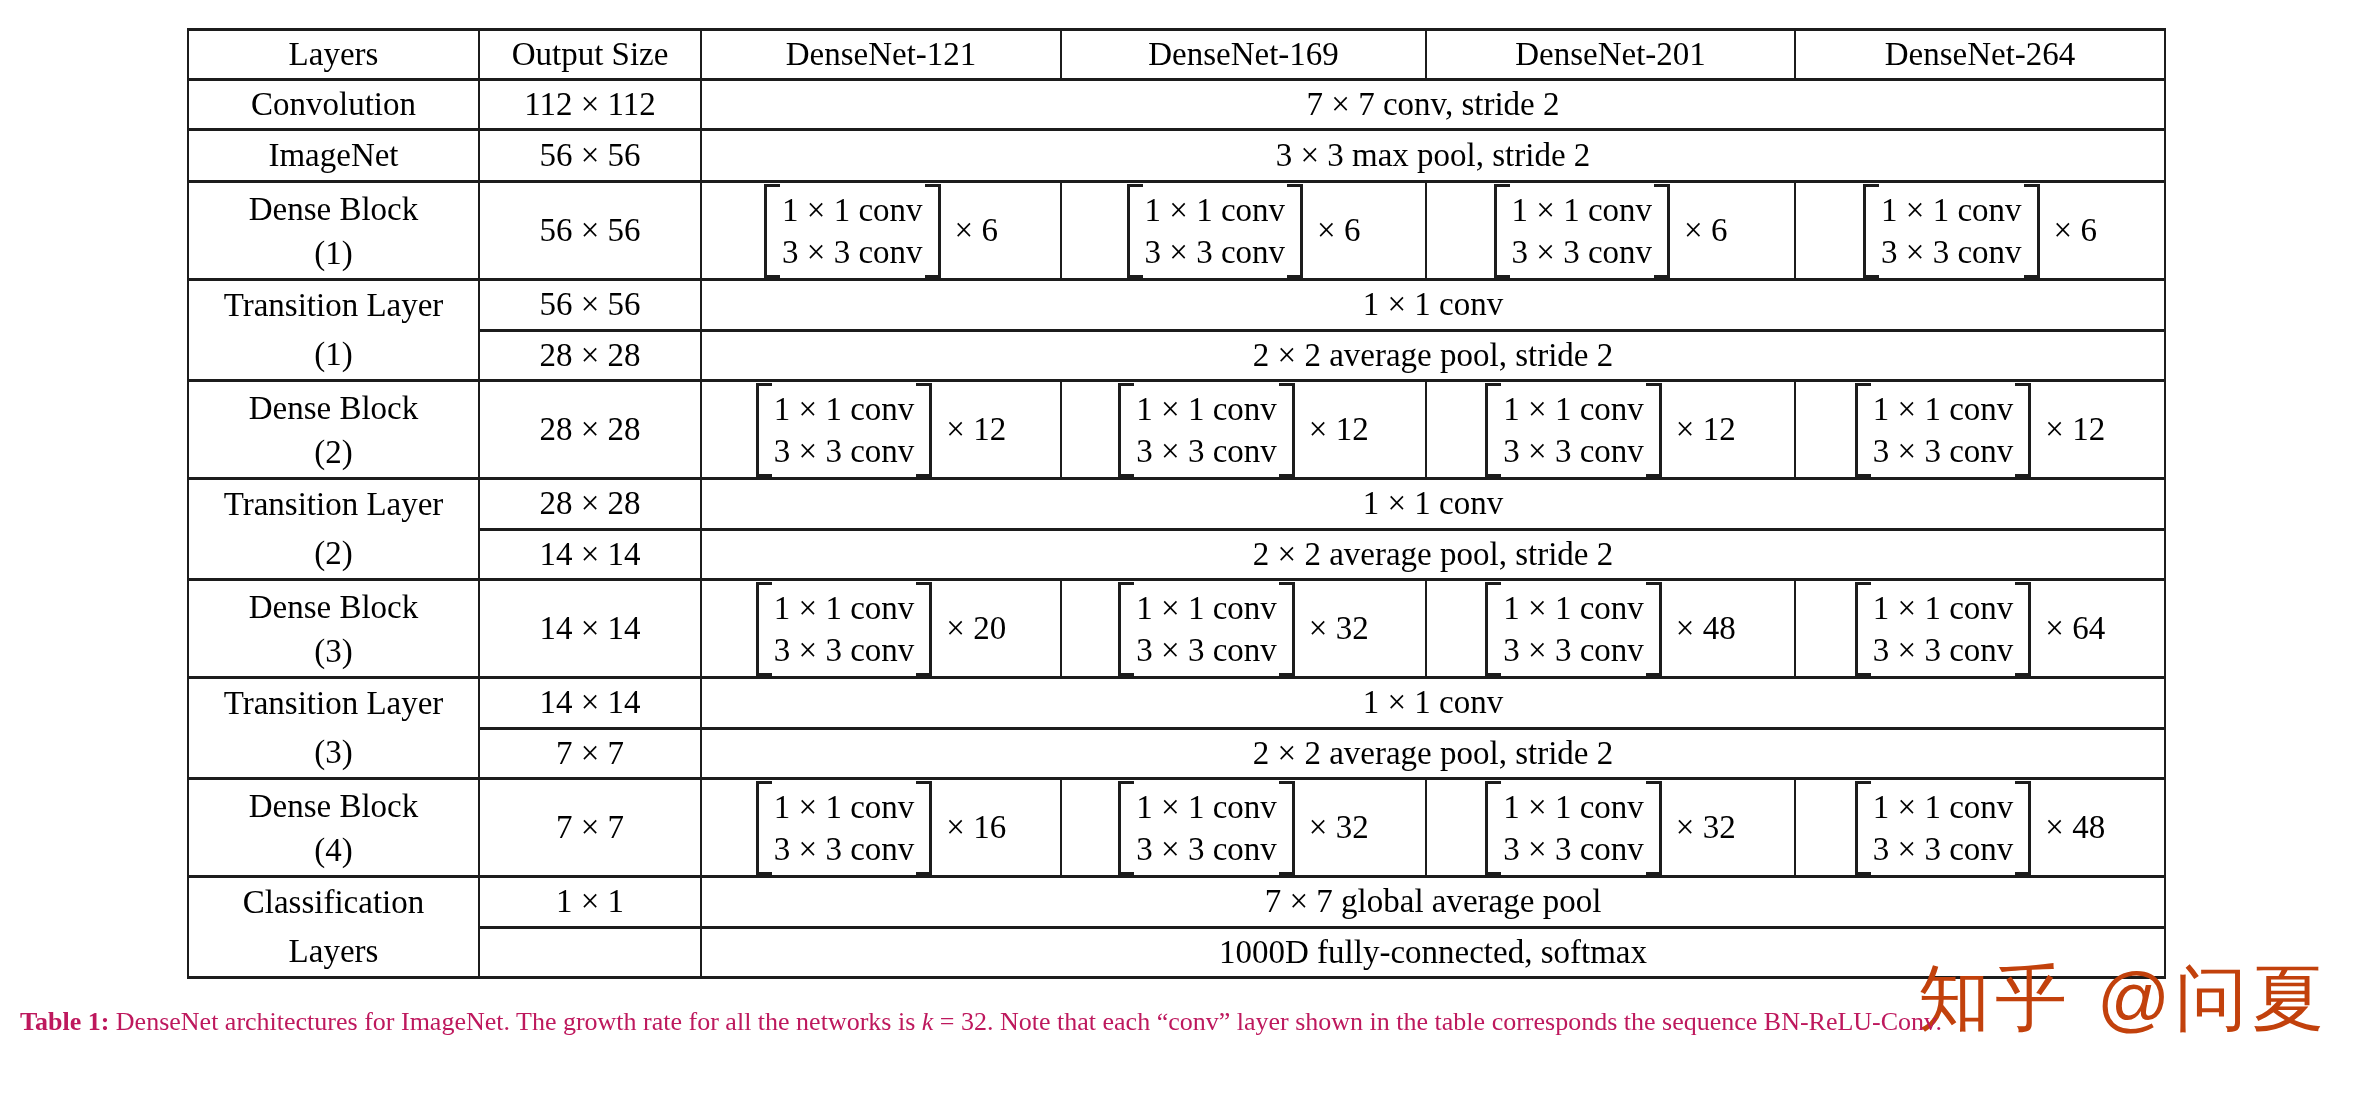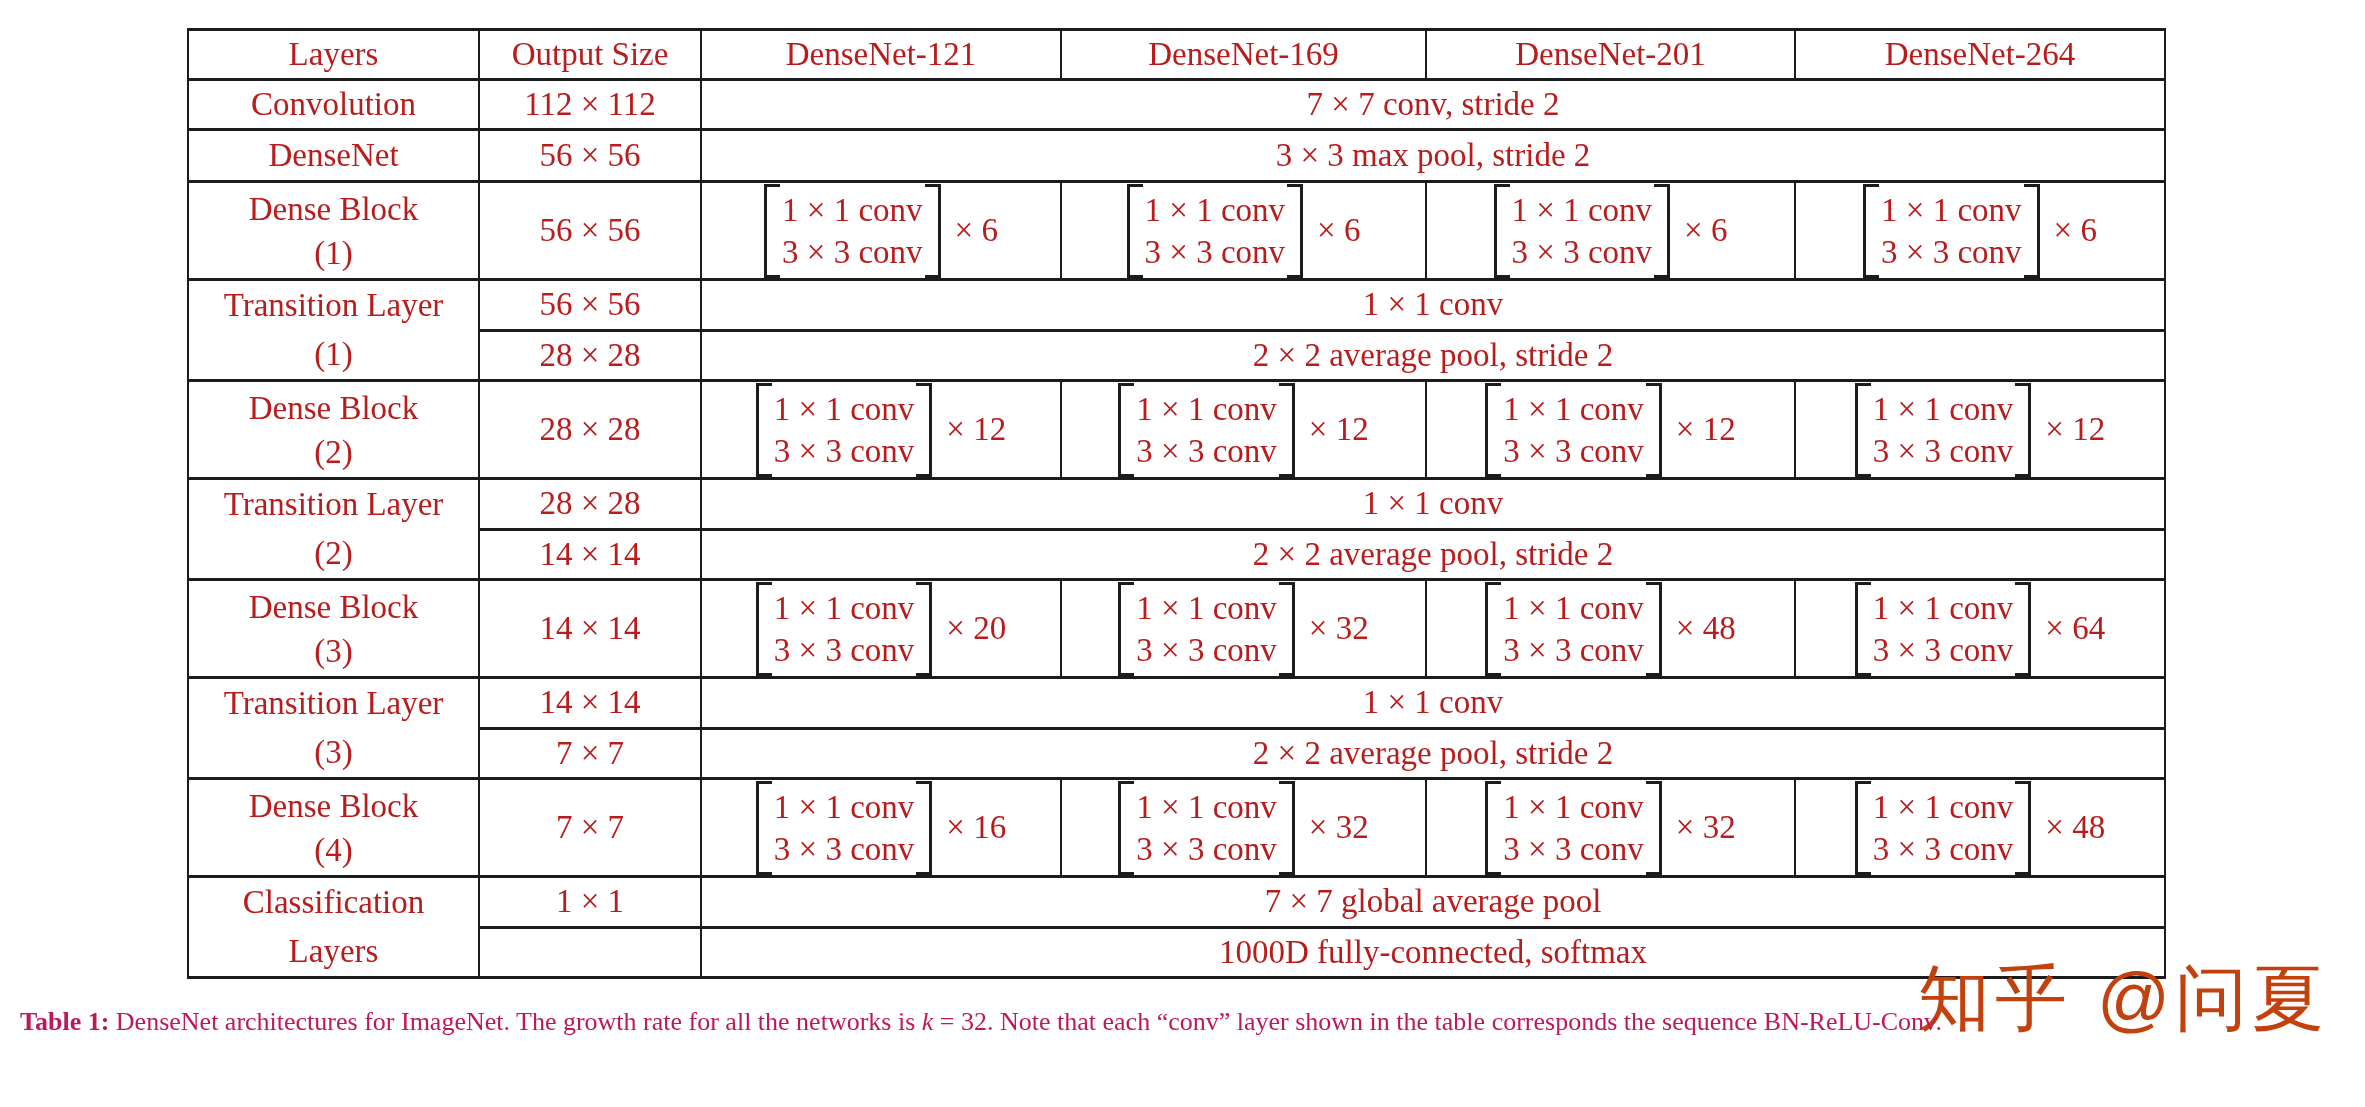--- a/index.html
+++ b/index.html
@@ -16,21 +16,21 @@
 
   
   table.arch-table {
     position: absolute;
     left: 187px;
     top: 28px;
     width: 1977px;
     border-collapse: collapse;
     table-layout: fixed;
     font-size: 33px;
-    color: #b91c1c;
+    color: #000000;
     border-radius: 22px;
   }
   table.arch-table td {
     border: 2px solid #1c1c1c;
     border-top-width: 3px;
     border-bottom-width: 3px;
     text-align: center;
     vertical-align: middle;
     padding: 0;
     overflow: hidden;
@@ -122,21 +122,21 @@
       <td><span>DenseNet-264</span></td>
     </tr>
 
     <tr class="row-regular">
       <td><span>Convolution</span></td>
       <td><span>112 × 112</span></td>
       <td colspan="4"><span>7 × 7 conv, stride 2</span></td>
     </tr>
 
     <tr class="row-pool">
-      <td><span>DenseNet</span></td>
+      <td><span>ImageNet</span></td>
       <td><span>56 × 56</span></td>
       <td colspan="4"><span>3 × 3 max pool, stride 2</span></td>
     </tr>
 
     <tr class="row-dense">
       <td class="dense-name">
         <div>Dense Block</div>
         <div>(1)</div>
       </td>
       <td><span>56 × 56</span></td>

